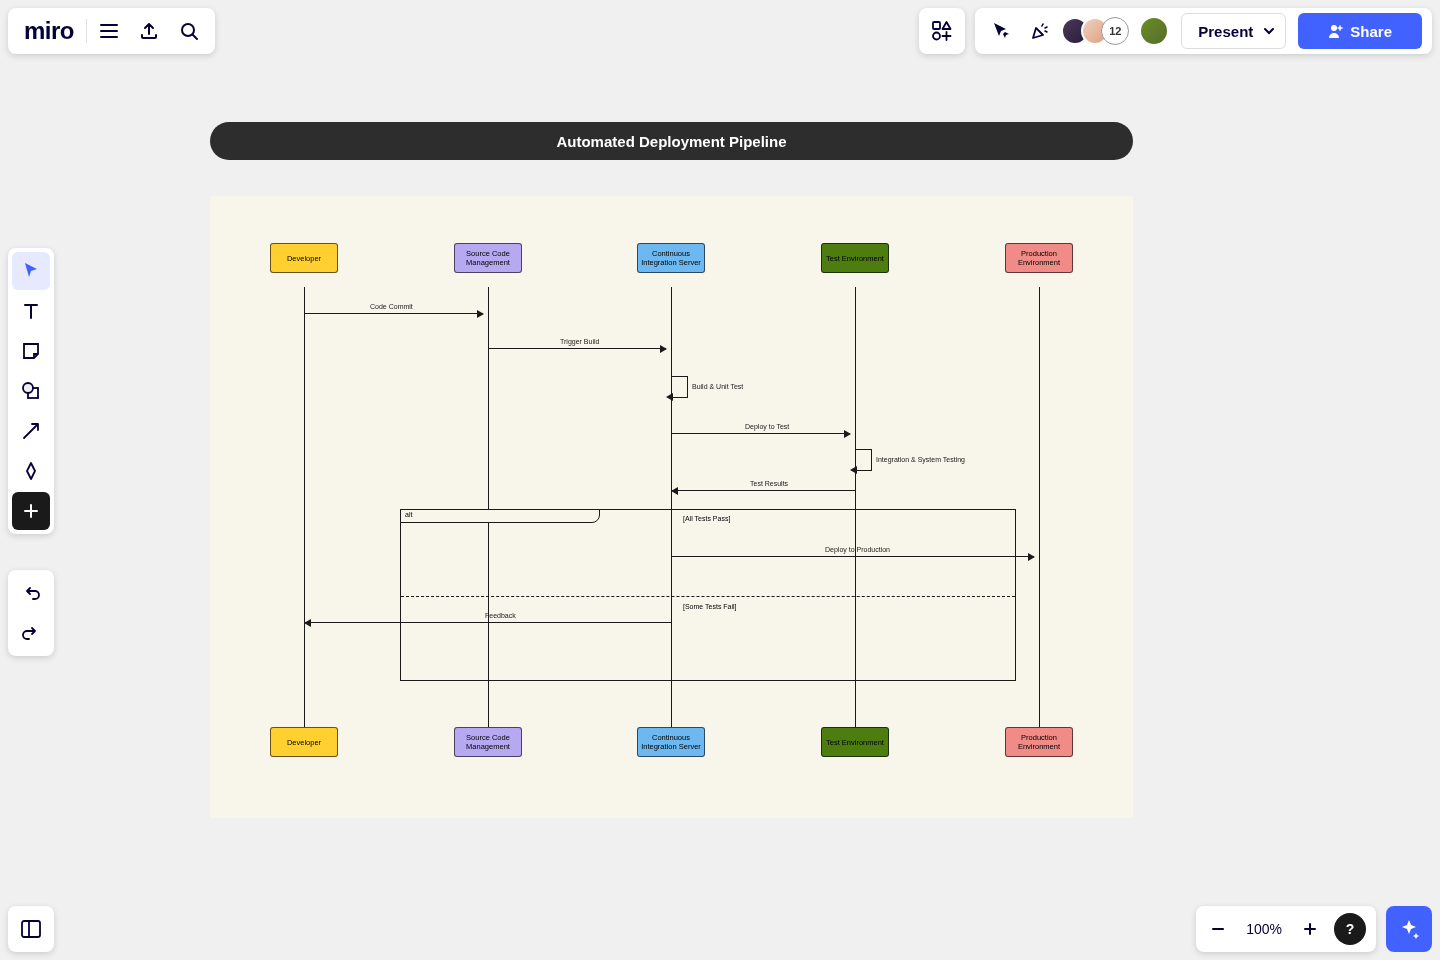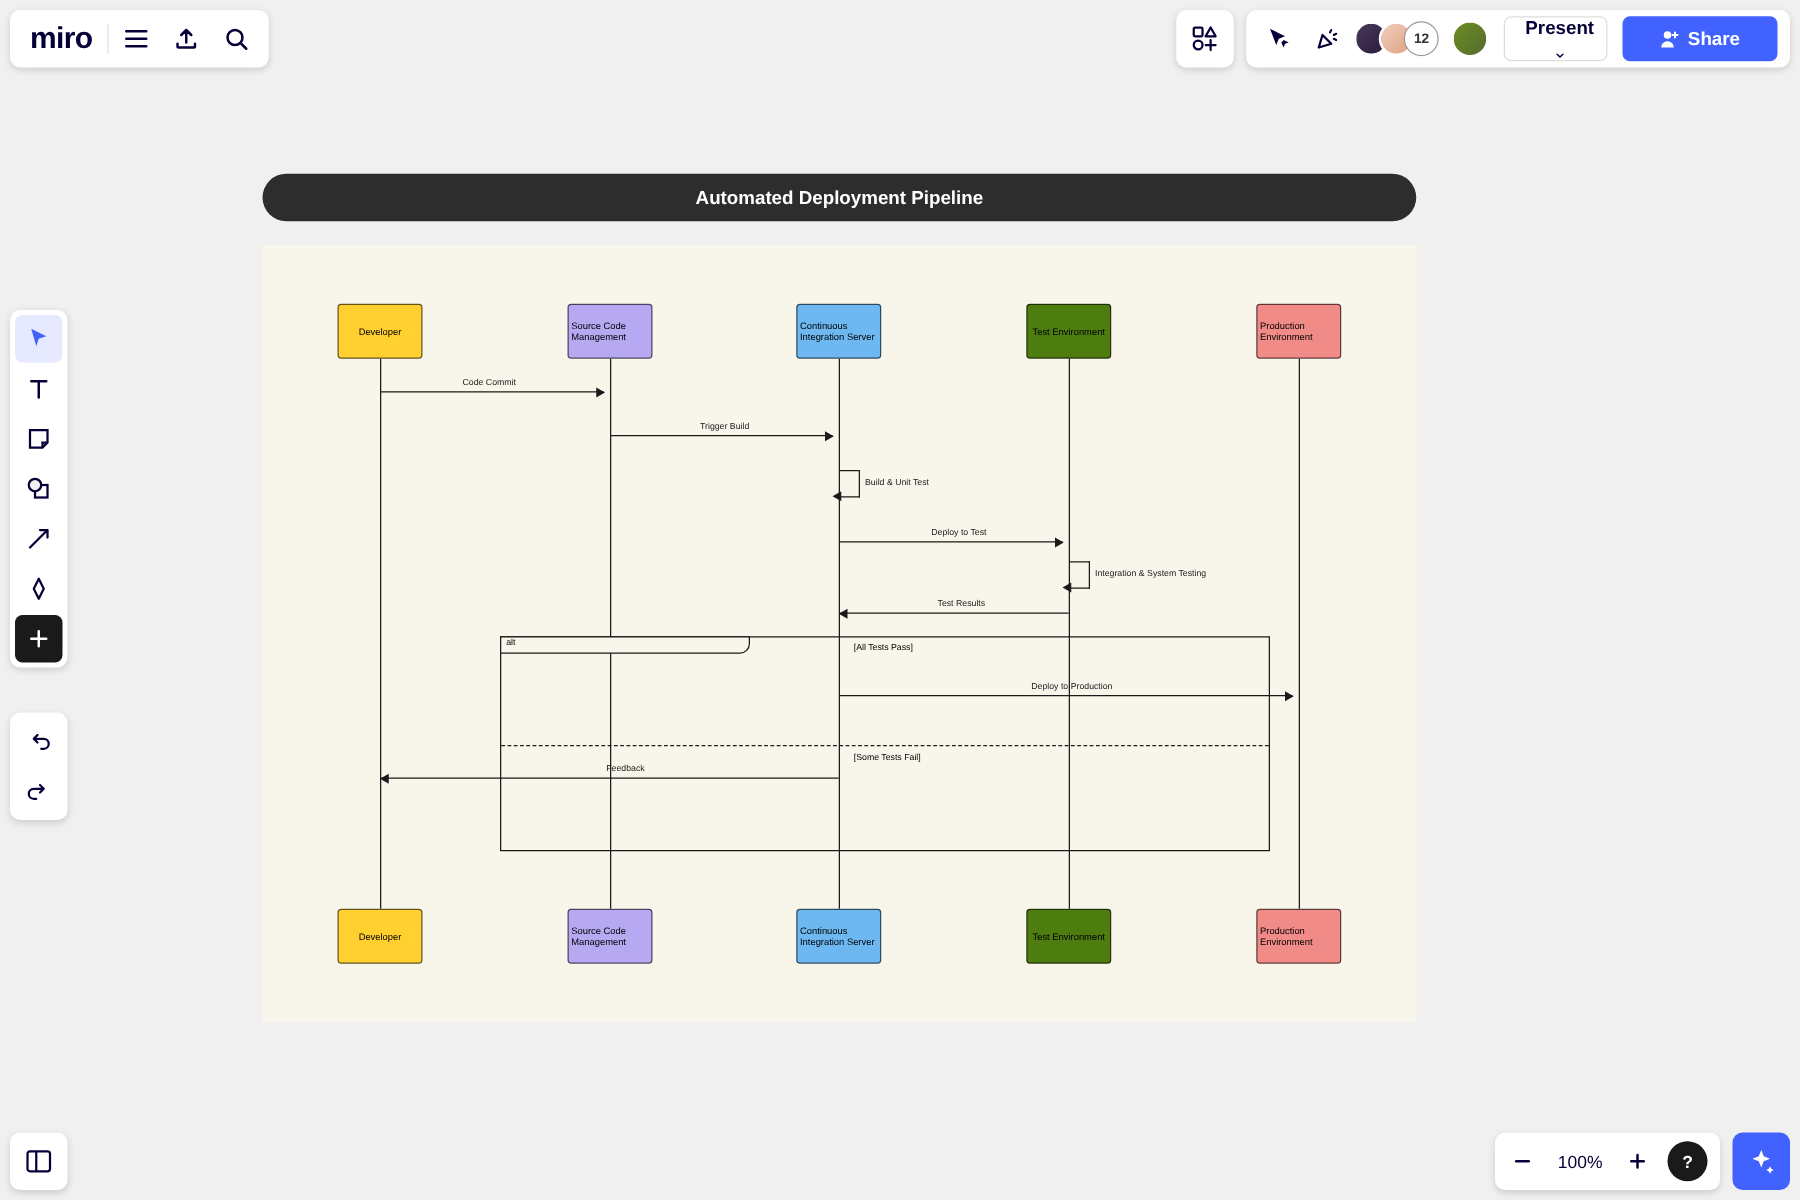--- a/index.html
+++ b/index.html
@@ -18,45 +18,45 @@
   
   .top-right { position: absolute; top: 8px; right: 8px; display: flex; gap: 10px; align-items: center; }
   .box { background: #fff; border-radius: 8px; box-shadow: 0 2px 6px rgba(0,0,0,0.15); height: 46px; display: flex; align-items: center; }
   .apps-btn { width: 46px; justify-content: center; }
   .collab { padding: 0 10px; gap: 6px; }
   .avatar-stack { display: flex; align-items: center; }
   .avatar { width: 28px; height: 28px; border-radius: 50%; border: 2px solid #fff; margin-left: -8px; background: #888; display: flex; align-items: center; justify-content: center; font-size: 11px; font-weight: 600; }
   .avatar:first-child { margin-left: 0; }
   .avatar.count { background: #fff; border: 1.5px solid #9a9a9a; color: #333; }
   .single-avatar { width: 30px; height: 30px; border-radius: 50%; background: linear-gradient(135deg,#6b8e23,#556b2f); border:2px solid #fff; margin-left: 4px; }
-  .present-btn { display: flex; align-items: center; gap: 10px; padding: 0 10px 0 16px; font-weight: 600; font-size: 15px; color: #050038; cursor: pointer; border: 1px solid #ddd; border-radius: 6px; height: 36px; margin-left: 6px; flex-direction: column; }
+  .present-btn { display: flex; align-items: center; gap: 10px; padding: 0 10px 0 16px; font-weight: 600; font-size: 15px; color: #050038; cursor: pointer; border: 1px solid #ddd; border-radius: 6px; height: 36px; margin-left: 6px; }
   .share-btn { background: #4262ff; color: #fff; border-radius: 6px; height: 36px; padding: 0 30px; display: flex; align-items: center; gap: 6px; font-weight: 600; font-size: 15px; margin-left: 6px; cursor: pointer; }
 
   
   .left-tools { position: absolute; left: 8px; top: 248px; width: 46px; background: #fff; border-radius: 8px; box-shadow: 0 2px 6px rgba(0,0,0,0.15); display: flex; flex-direction: column; align-items: center; padding: 4px; gap: 2px; }
   .tool { width: 38px; height: 38px; display: flex; align-items: center; justify-content: center; cursor: pointer; border-radius: 6px; }
   .tool.active { background: #e6e9ff; }
   .tool.black { background: #1a1a1a; color: #fff; border-radius: 6px; }
   .left-tools-2 { position: absolute; left: 8px; top: 570px; width: 46px; background: #fff; border-radius: 8px; box-shadow: 0 2px 6px rgba(0,0,0,0.15); display: flex; flex-direction: column; align-items: center; padding: 4px; gap: 2px; }
 
   
   .bottom-left { position: absolute; left: 8px; bottom: 8px; width: 46px; height: 46px; background: #fff; border-radius: 8px; box-shadow: 0 2px 6px rgba(0,0,0,0.15); display: flex; align-items: center; justify-content: center; cursor: pointer; }
 
   
   .bottom-right { position: absolute; right: 8px; bottom: 8px; display: flex; gap: 10px; align-items: center; }
   .zoom-box { background: #fff; border-radius: 8px; box-shadow: 0 2px 6px rgba(0,0,0,0.15); height: 46px; display: flex; align-items: center; padding: 0 6px; gap: 4px; }
   .zoom-lvl { font-size: 14px; padding: 0 8px; color: #050038; }
   .help-btn { width: 32px; height: 32px; border-radius: 50%; background: #1a1a1a; color: #fff; display: flex; align-items: center; justify-content: center; font-size: 14px; font-weight: 600; margin: 0 4px; cursor: pointer; }
   .ai-btn { width: 46px; height: 46px; background: #4262ff; border-radius: 8px; display: flex; align-items: center; justify-content: center; cursor: pointer; }
 
   
-  .title-bar { position: absolute; left: 210px; top: 122px; width: 923px; height: 38px; background: #2d2d2d; color: #fff; border-radius: 19px; display: flex; align-items: center; justify-content: center; font-weight: 700; font-size: 15px; margin-top: 17px; }
+  .title-bar { position: absolute; left: 210px; top: 122px; width: 923px; height: 38px; background: #2d2d2d; color: #fff; border-radius: 19px; display: flex; align-items: center; justify-content: center; font-weight: 700; font-size: 15px; }
   .diagram { position: absolute; left: 210px; top: 196px; width: 923px; height: 622px; background: #f8f5eb; }
 
-  .actor-box { position: absolute; width: 68px; height: 44px; border: 1px solid rgba(0,0,0,0.6); border-radius: 3px; display: flex; align-items: center; justify-content: center; text-align: left; font-size: 7.5px; line-height: 1.2; padding: 2px; }
+  .actor-box { position: absolute; width: 68px; height: 30px; border: 1px solid rgba(0,0,0,0.6); border-radius: 3px; display: flex; align-items: center; justify-content: center; text-align: center; font-size: 7.5px; line-height: 1.2; padding: 2px; }
   .dev { background: #ffd02f; }
   .scm { background: #b6a9f2; }
   .ci  { background: #6db8f0; }
   .test{ background: #4d7c0f; }
   .prod{ background: #f18b87; }
 
   .lifeline { position: absolute; width: 1px; background: #1a1a1a; top: 91px; height: 440px; }
 
   .msg-arrow { position: absolute; height: 1px; background: #1a1a1a; }
   .msg-arrow::after { content:''; position: absolute; right: -1px; top: -3.5px; border-left: 7px solid #1a1a1a; border-top: 4px solid transparent; border-bottom: 4px solid transparent; }

